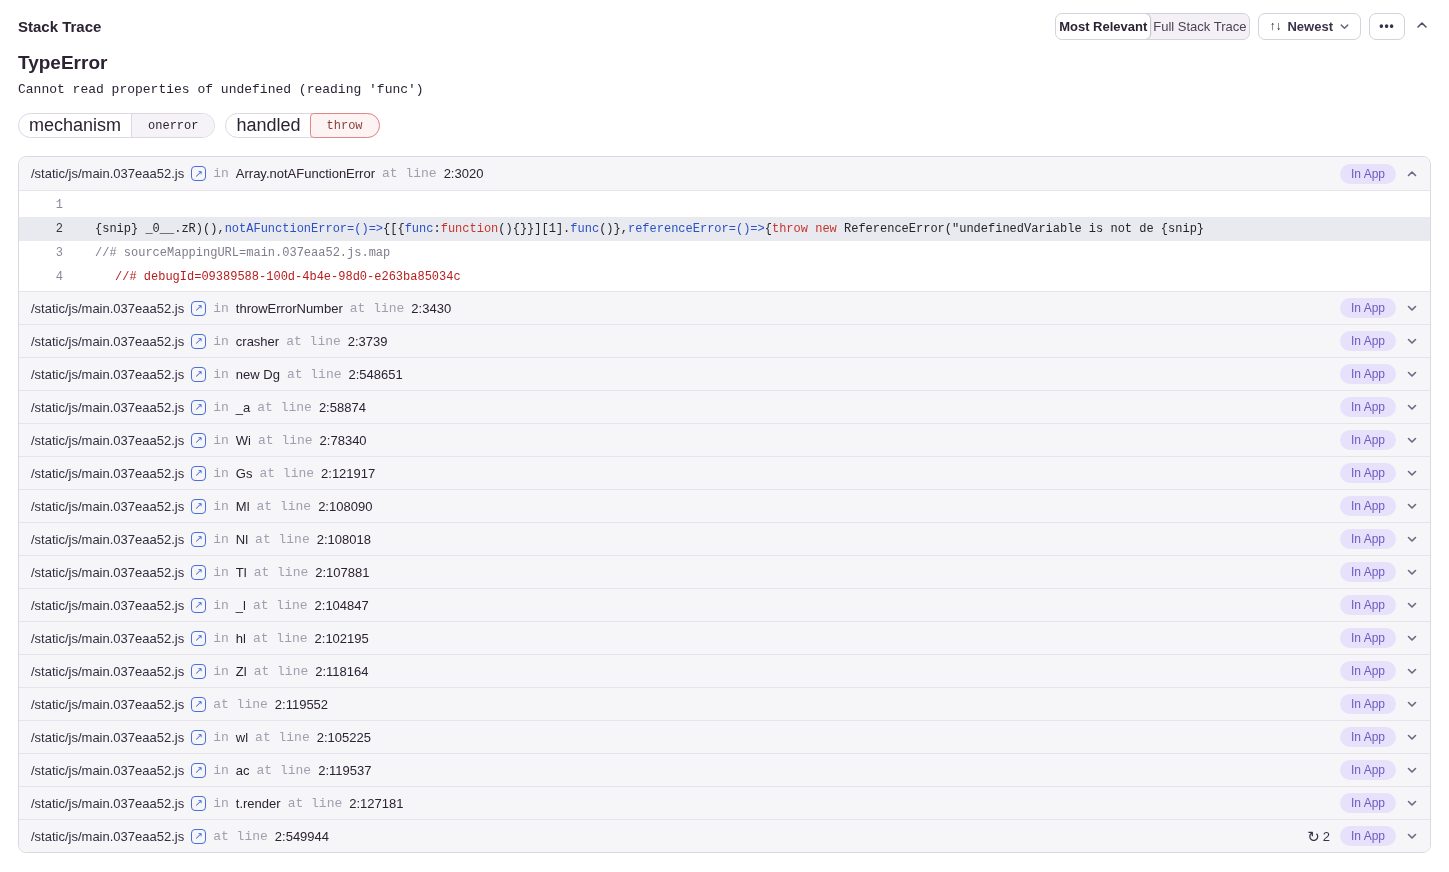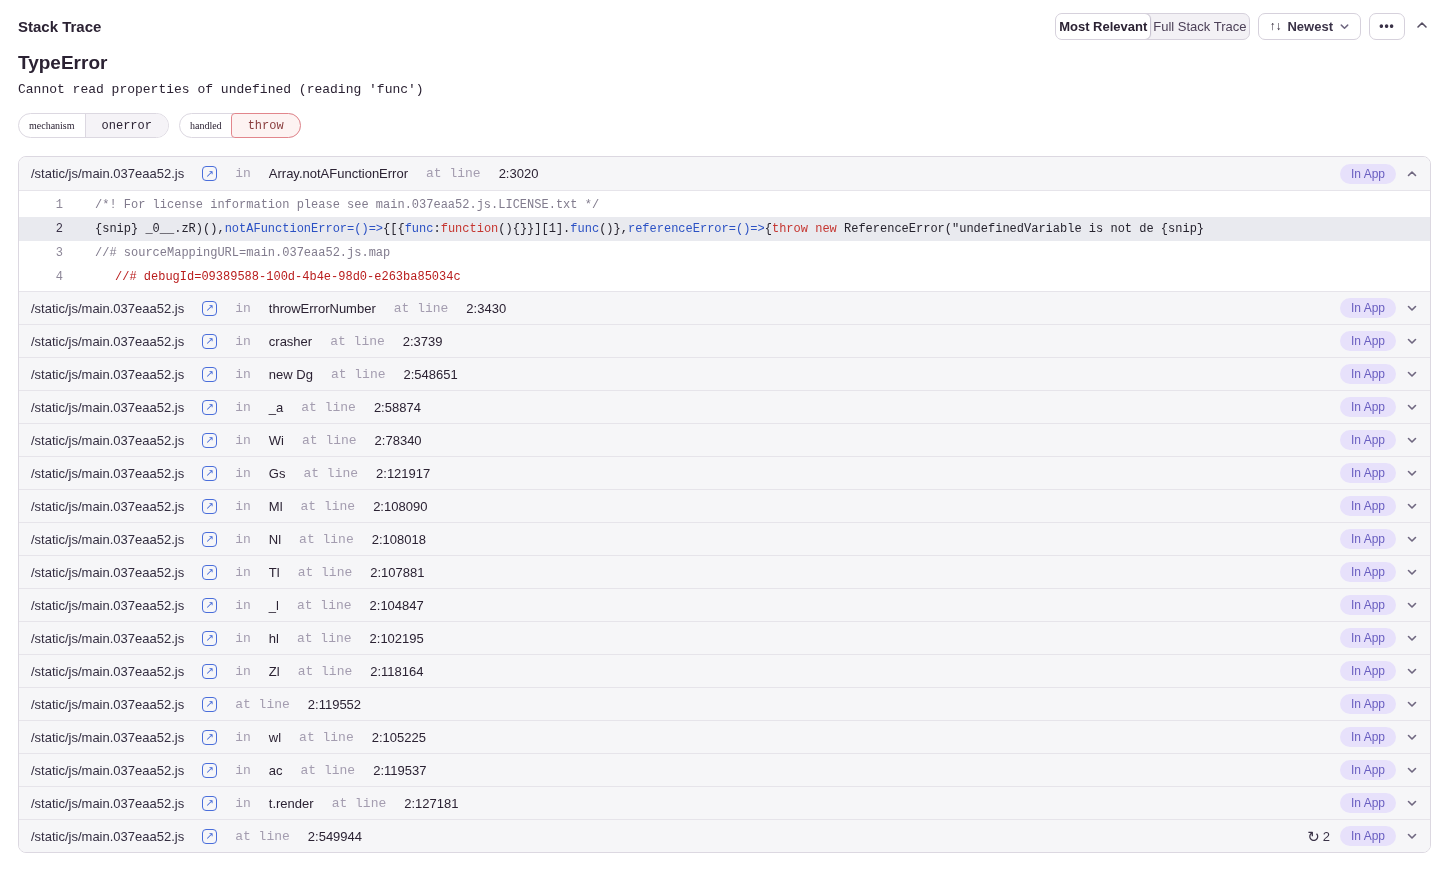--- a/index.html
+++ b/index.html
@@ -29,29 +29,29 @@
   .icon-btn { width:36px; justify-content:center; letter-spacing:1px; font-weight:700; }
   .plain-chevron { border:none; background:transparent; padding:0 2px; width:auto; }
 
   
   .etype { font-size:19px; font-weight:700; margin-top:12px; color:#2b2233; }
   .emsg  { font-size:13px; margin-top:8px; color:#2b2233; }
 
   
   .tags { display:flex; gap:10px; margin-top:16px; }
   .tag { display:inline-flex; align-items:stretch; border:1px solid #dcd8e1; border-radius:14px; height:25px; overflow:visible; background:#fff; }
-  .tag-key { display:flex; align-items:center; padding:0 10px; font-size:10px; color:#2b2233;font-family:Liberation Serif, serif; }
+  .tag-key { display:flex; align-items:center; padding:0 10px; font-size:18px; color:#2b2233; }
   .tag-val { display:flex; align-items:center; padding:0 16px; font-size:12px; color:#2b2233;
              background:#f5f3f7; border-left:1px solid #dcd8e1; border-radius:0 13px 13px 0; }
   .tag-val.danger { background:#fdf3f2; border:1px solid #e2868c; color:#8a3e3e;
                     border-radius:4px 13px 13px 4px; margin:-1px; }
 
   
   .frames { margin-top:18px; border:1px solid #dcd8e1; border-radius:8px; overflow:hidden; }
-  .frame-row { display:flex; align-items:center; gap:18px; height:33px; padding:0 12px;
+  .frame-row { display:flex; align-items:center; gap:7px; height:33px; padding:0 12px;
                background:#f6f6f8; border-top:1px solid #e6e4ea; cursor:pointer; }
   .frame-row.first { border-top:none; }
   .f-file { font-size:13px; color:#332d40; white-space:nowrap; }
   .f-ext { width:15px; height:15px; border:1px solid #4a6edb; border-radius:4px;
            display:flex; align-items:center; justify-content:center; color:#3c63d6;
            font-size:10px; line-height:1; flex:none; }
   .f-dim { font-size:13px; color:#a49db0;font-family:Liberation Mono, monospace; }
   .f-fn { font-size:13px; font-weight:500; color:#2b2233; }
   .f-line { font-size:13px; font-weight:500; color:#2b2233; }
   .f-right { margin-left:auto; display:flex; align-items:center; gap:10px; }
@@ -126,21 +126,21 @@
       <span class="badge">In App</span>
       <span class="chev">
         <svg width="12" height="12" viewBox="0 0 12 12" fill="none">
             <path d="M2.5 7.5 L6 4 L9.5 7.5" stroke="#6f6780" stroke-width="1.6" stroke-linecap="round" stroke-linejoin="round"></path>
           </svg>
       </span>
     </span>
   </div>
 
   <div class="code-block" id="code-block">
-      <div class="code-line"><span class="ln">1</span><span class="code-text"><span style="color: rgb(129, 123, 141);">/*! For license information please see main.037eaa52.js.LICENSE.txt */</span></span></div>
+      <div class="code-line"><span class="ln">1</span></div>
       <div class="code-line active"><span class="ln">2</span><span class="code-text"><span style="color: rgb(38, 35, 46);">{snip} _0__.zR)(),</span><span style="color: rgb(43, 81, 196);">notAFunctionError=()=&gt;</span><span style="color: rgb(38, 35, 46);">{[{</span><span style="color: rgb(43, 81, 196);">func</span><span style="color: rgb(38, 35, 46);">:</span><span style="color: rgb(197, 53, 48);">function</span><span style="color: rgb(38, 35, 46);">(){}}][1].</span><span style="color: rgb(43, 81, 196);">func</span><span style="color: rgb(38, 35, 46);">()},</span><span style="color: rgb(43, 81, 196);">referenceError=()=&gt;</span><span style="color: rgb(38, 35, 46);">{</span><span style="color: rgb(197, 53, 48);">throw new </span><span style="color: rgb(38, 35, 46);">ReferenceError("undefinedVariable is not de {snip}</span></span></div>
       <div class="code-line"><span class="ln">3</span><span class="code-text"><span style="color: rgb(129, 123, 141);">//# sourceMappingURL=main.037eaa52.js.map</span></span></div>
       <div class="code-line"><span class="ln">4</span><span class="code-text"><span style="color: #b91c1c; margin-left: 20px;">//# debugId=09389588-100d-4b4e-98d0-e263ba85034c</span></span></div>
     </div>
 
   <div id="frames-list">
   <div class="frame-row">
     <span class="f-file">/static/js/main.037eaa52.js</span>
     <span class="f-ext">↗</span>
     <span class="f-dim">in</span>

